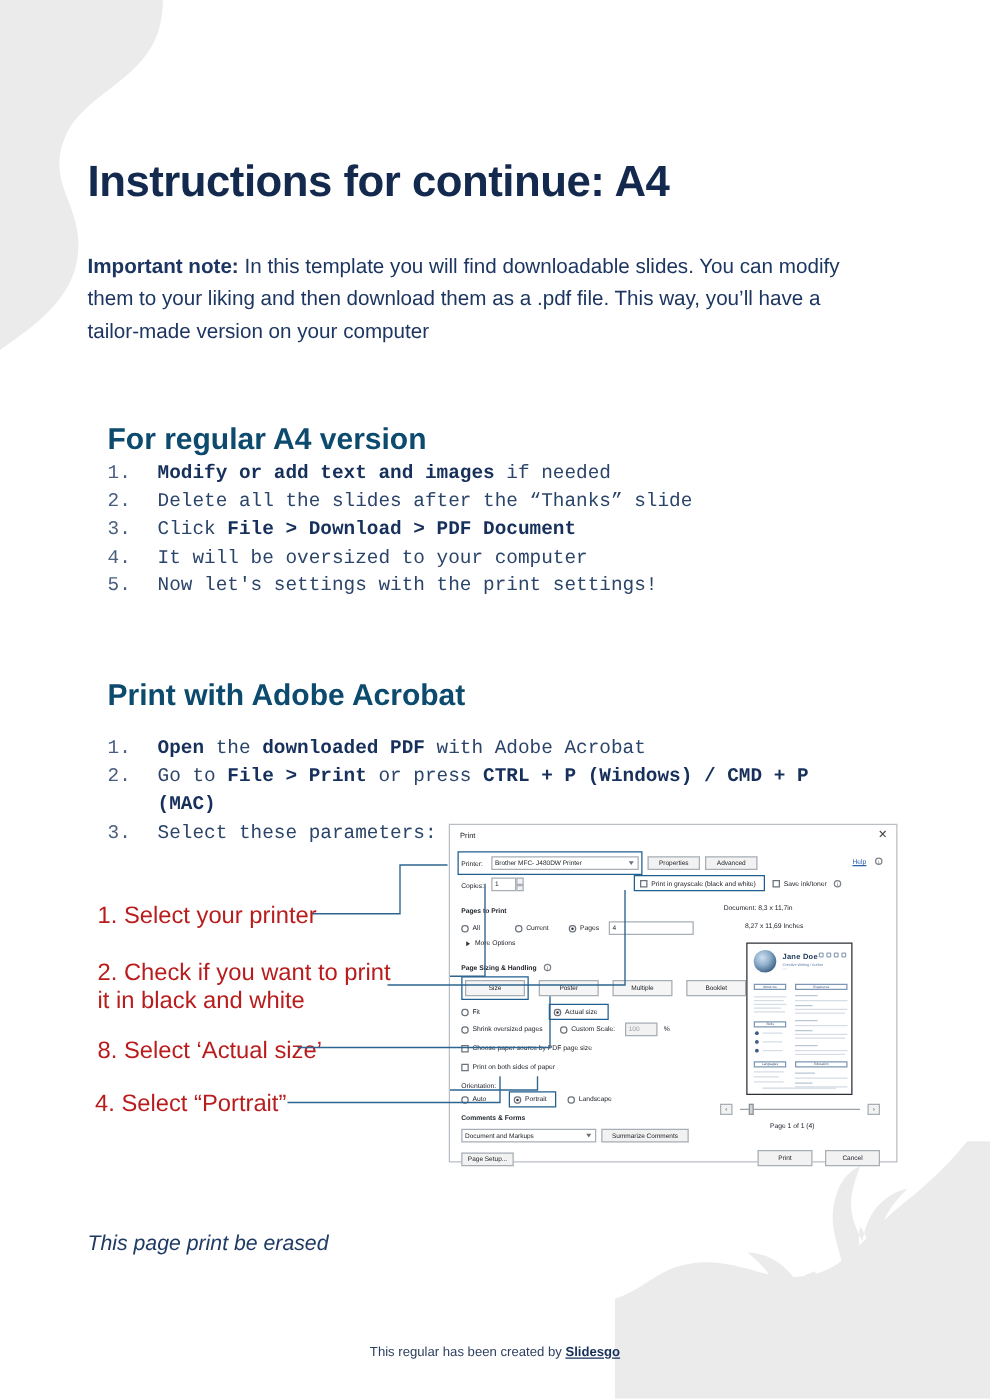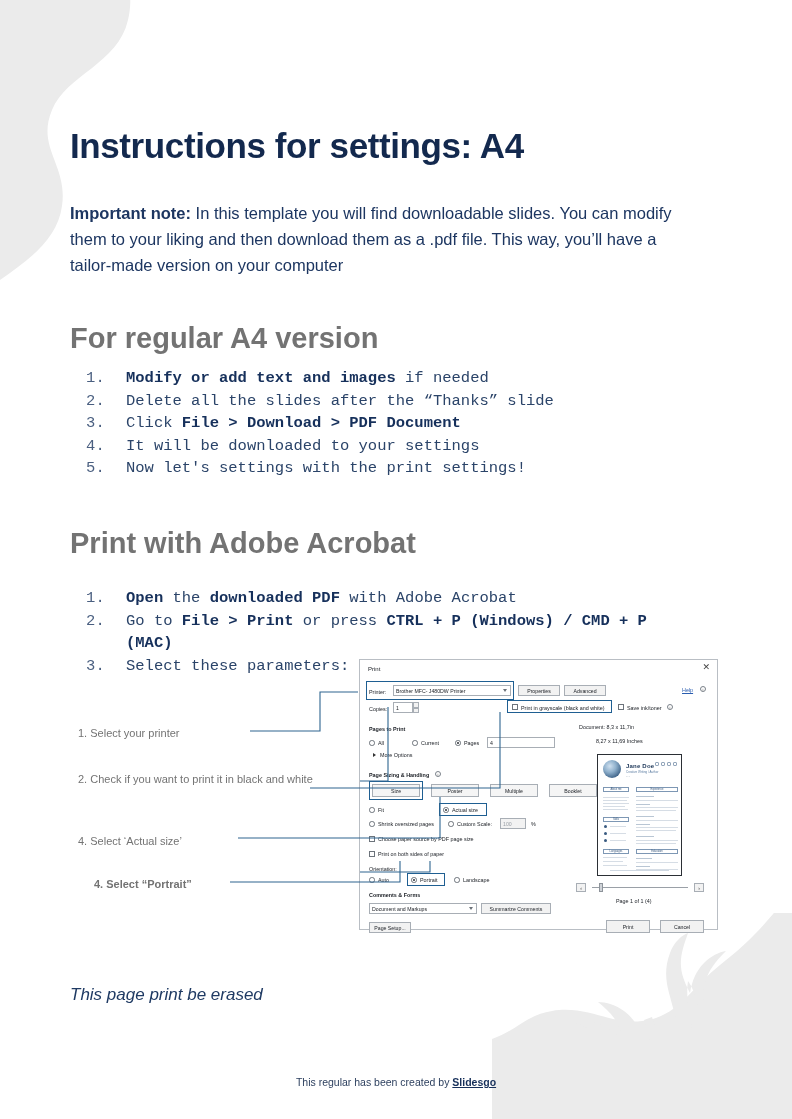--- a/index.html
+++ b/index.html
@@ -29,24 +29,24 @@
 
   .intro {
     position:absolute; top:200px; left:70px; width: 620px;
     font-size: 16.5px;
     line-height: 26px;
     color:#1d3661;
   }
   .intro b { font-weight:bold; }
 
   h2.section {
-    font-size: 29px;
+    font-size: 24px;
     font-weight: bold;
-    color:#737373;
-    margin:0;
+    color:#0c4a6e;
+    margin:16px;
     position:absolute;
   }
   #sec-a4 { top:322px; left:70px; }
   #sec-acrobat { top:527px; left:70px; }
 
   ol.steps {
     position:absolute;
     margin:0;
     padding:0 0 0 44px;
     list-style: decimal;
@@ -56,29 +56,29 @@
   }
   ol.steps li { padding-left: 12px; margin:0;font-family:Liberation Mono, monospace; }
   ol.steps li::marker { color:#4a5f80; }
   ol.steps b { font-weight:bold; color:#16305b; }
   #steps-a4 { top:367px; left:70px; width:560px; }
   #steps-acrobat { top:587px; left:70px; width:600px; }
 
   
   .annot {
     position:absolute;
-    font-size:11px;
+    font-size:19px;
     line-height:22px;
-    color:#737373;
+    color:#b91c1c;
     z-index:3;
   }
   #an1 { top:722px; left:78px; }
   #an2 { top:768px; left:78px; width:240px; }
   #an3 { top:830px; left:78px; }
-  #an4 { top:873px; left:94px;font-weight:bold; }
+  #an4 { top:873px; left:76px; }
 
   
   .dialog {
     position:absolute;
     left:359px; top:659px;
     width:359px; height:271px;
     background:#ffffff;
     border:1px solid #b9bec4;
     z-index:4;
     font-family:"Liberation Sans", sans-serif;
@@ -217,45 +217,45 @@
        C194,104 196,120 200,140 Z"></path>
     <path d="M150,146 C146,136 140,128 132,122 C124,116 114,113 106,113
        C113,119 120,125 124,132 C128,139 130,146 130,152
        C124,144 116,138 107,135 C98,132 90,132 84,134
        C93,137 101,142 107,148 C112,153 116,159 118,164 L142,163 Z"></path>
     <path d="M160,162 C158,150 156,140 152,131 L160,128 C163,138 166,149 167,160 Z"></path>
     <path d="M130,158 L198,158 L198,166 L128,166 Z"></path>
   </g>
 </svg>
 
-<h1 class="title">Instructions for settings: A4</h1>
+<h1 class="title">Instructions for continue: A4</h1>
 
 <div class="intro">
   <b>Important note:</b><span> In this template you will find downloadable slides. You can modify them to your liking and then download them as a .pdf file. This way, you’ll have a tailor-made version on your computer</span>
 </div>
 
 <h2 class="section" id="sec-a4">For regular A4 version</h2>
 <ol class="steps" id="steps-a4">
   <li><b>Modify or add text and images</b><span> if needed</span></li>
   <li><span>Delete all the slides after the “Thanks” slide</span></li>
   <li><span>Click </span><b>File &gt; Download &gt; PDF Document</b></li>
-  <li><span>It will be downloaded to your settings</span></li>
+  <li><span>It will be oversized to your computer</span></li>
   <li><span>Now let's settings with the print settings!</span></li>
 </ol>
 
 <h2 class="section" id="sec-acrobat">Print with Adobe Acrobat</h2>
 <ol class="steps" id="steps-acrobat">
   <li><b>Open</b><span> the </span><b>downloaded PDF</b><span> with Adobe Acrobat</span></li>
   <li><span>Go to </span><b>File &gt; Print</b><span> or press </span><b>CTRL + P (Windows) / CMD + P (MAC)</b></li>
   <li><span>Select these parameters:</span></li>
 </ol>
 
 <div class="annot" id="an1">1. Select your printer</div>
 <div class="annot" id="an2">2. Check if you want to print it in black and white</div>
-<div class="annot" id="an3">4. Select ‘Actual size’</div>
+<div class="annot" id="an3">8. Select ‘Actual size’</div>
 <div class="annot" id="an4">4. Select “Portrait”</div>
 
 <svg class="connectors">
   <g stroke="#2e6590" stroke-width="1.1" fill="none">
 
     <path d="M250,731 L320,731 L320,692 L358,692"></path>
 
     <path d="M310,788 L500,788 L500,712"></path>
     <path d="M360,781 L388,781 L388,707"></path>
 

